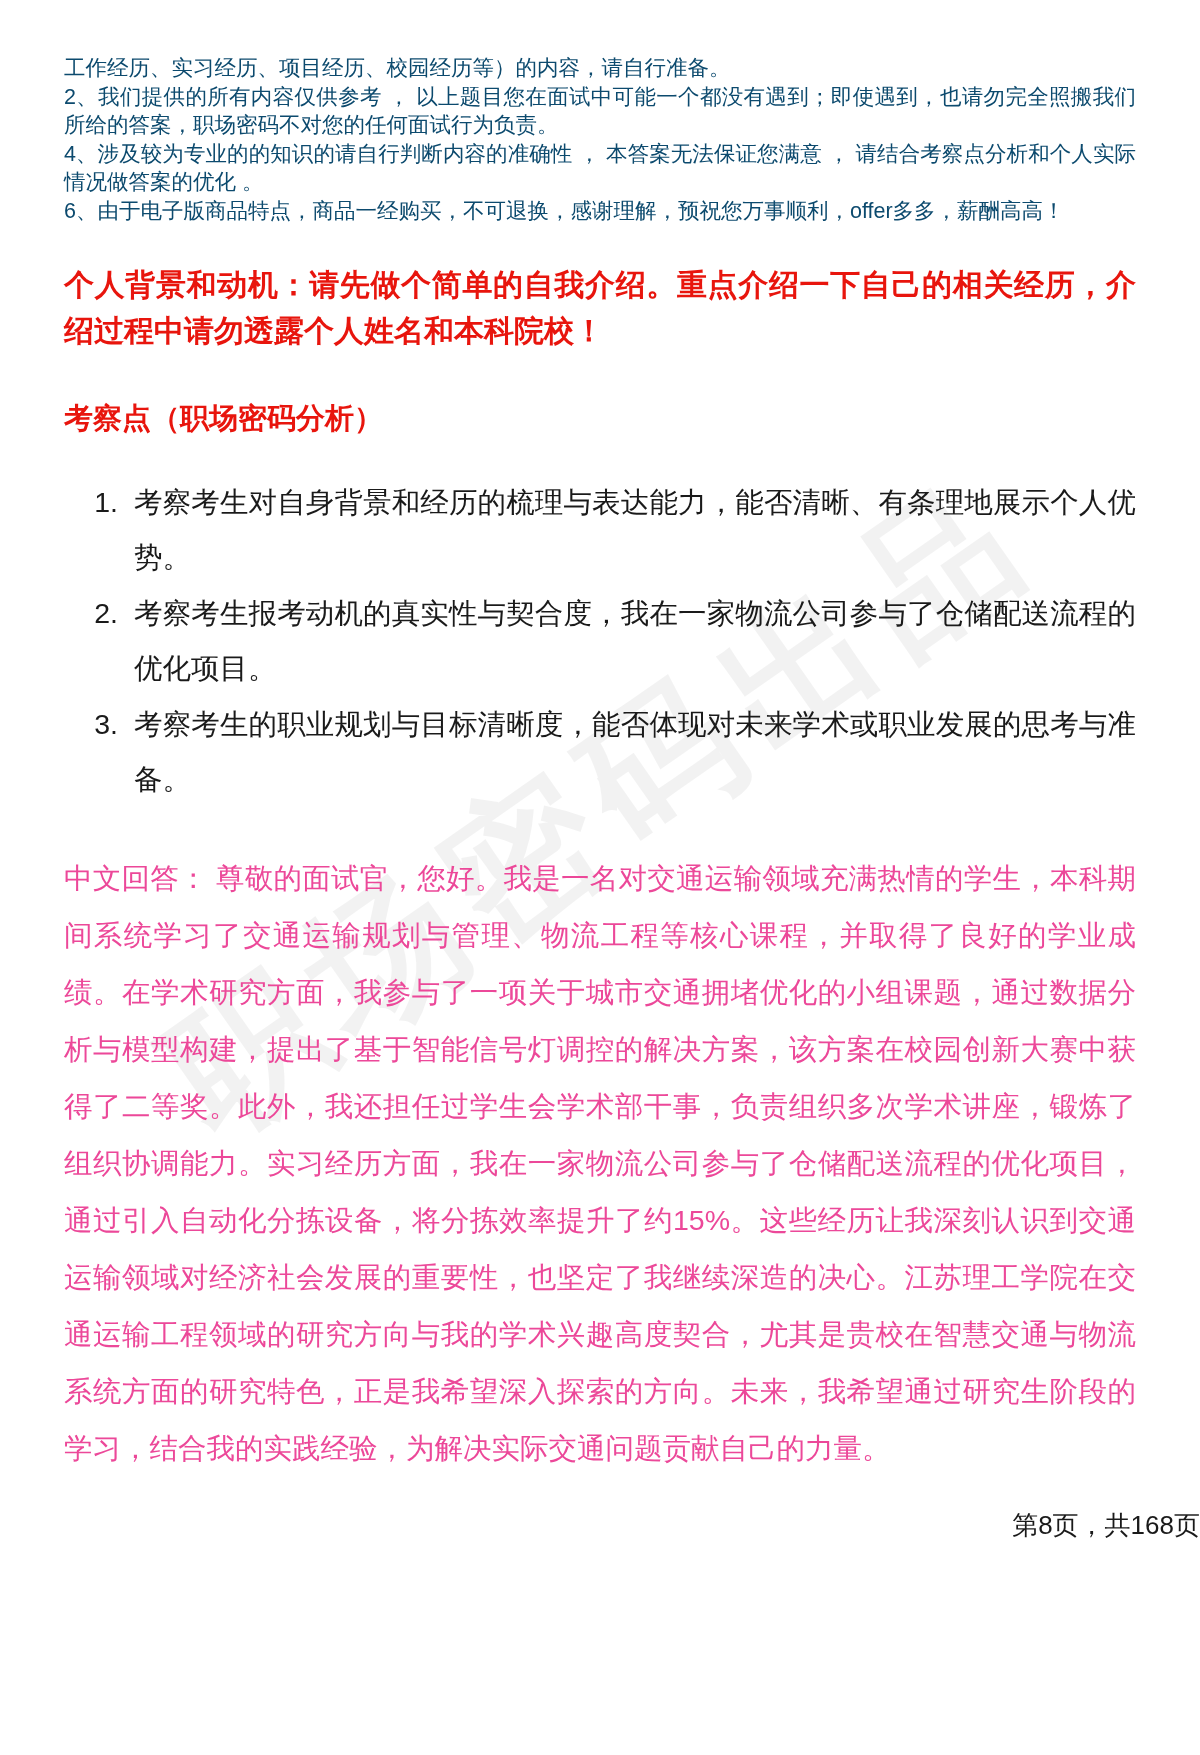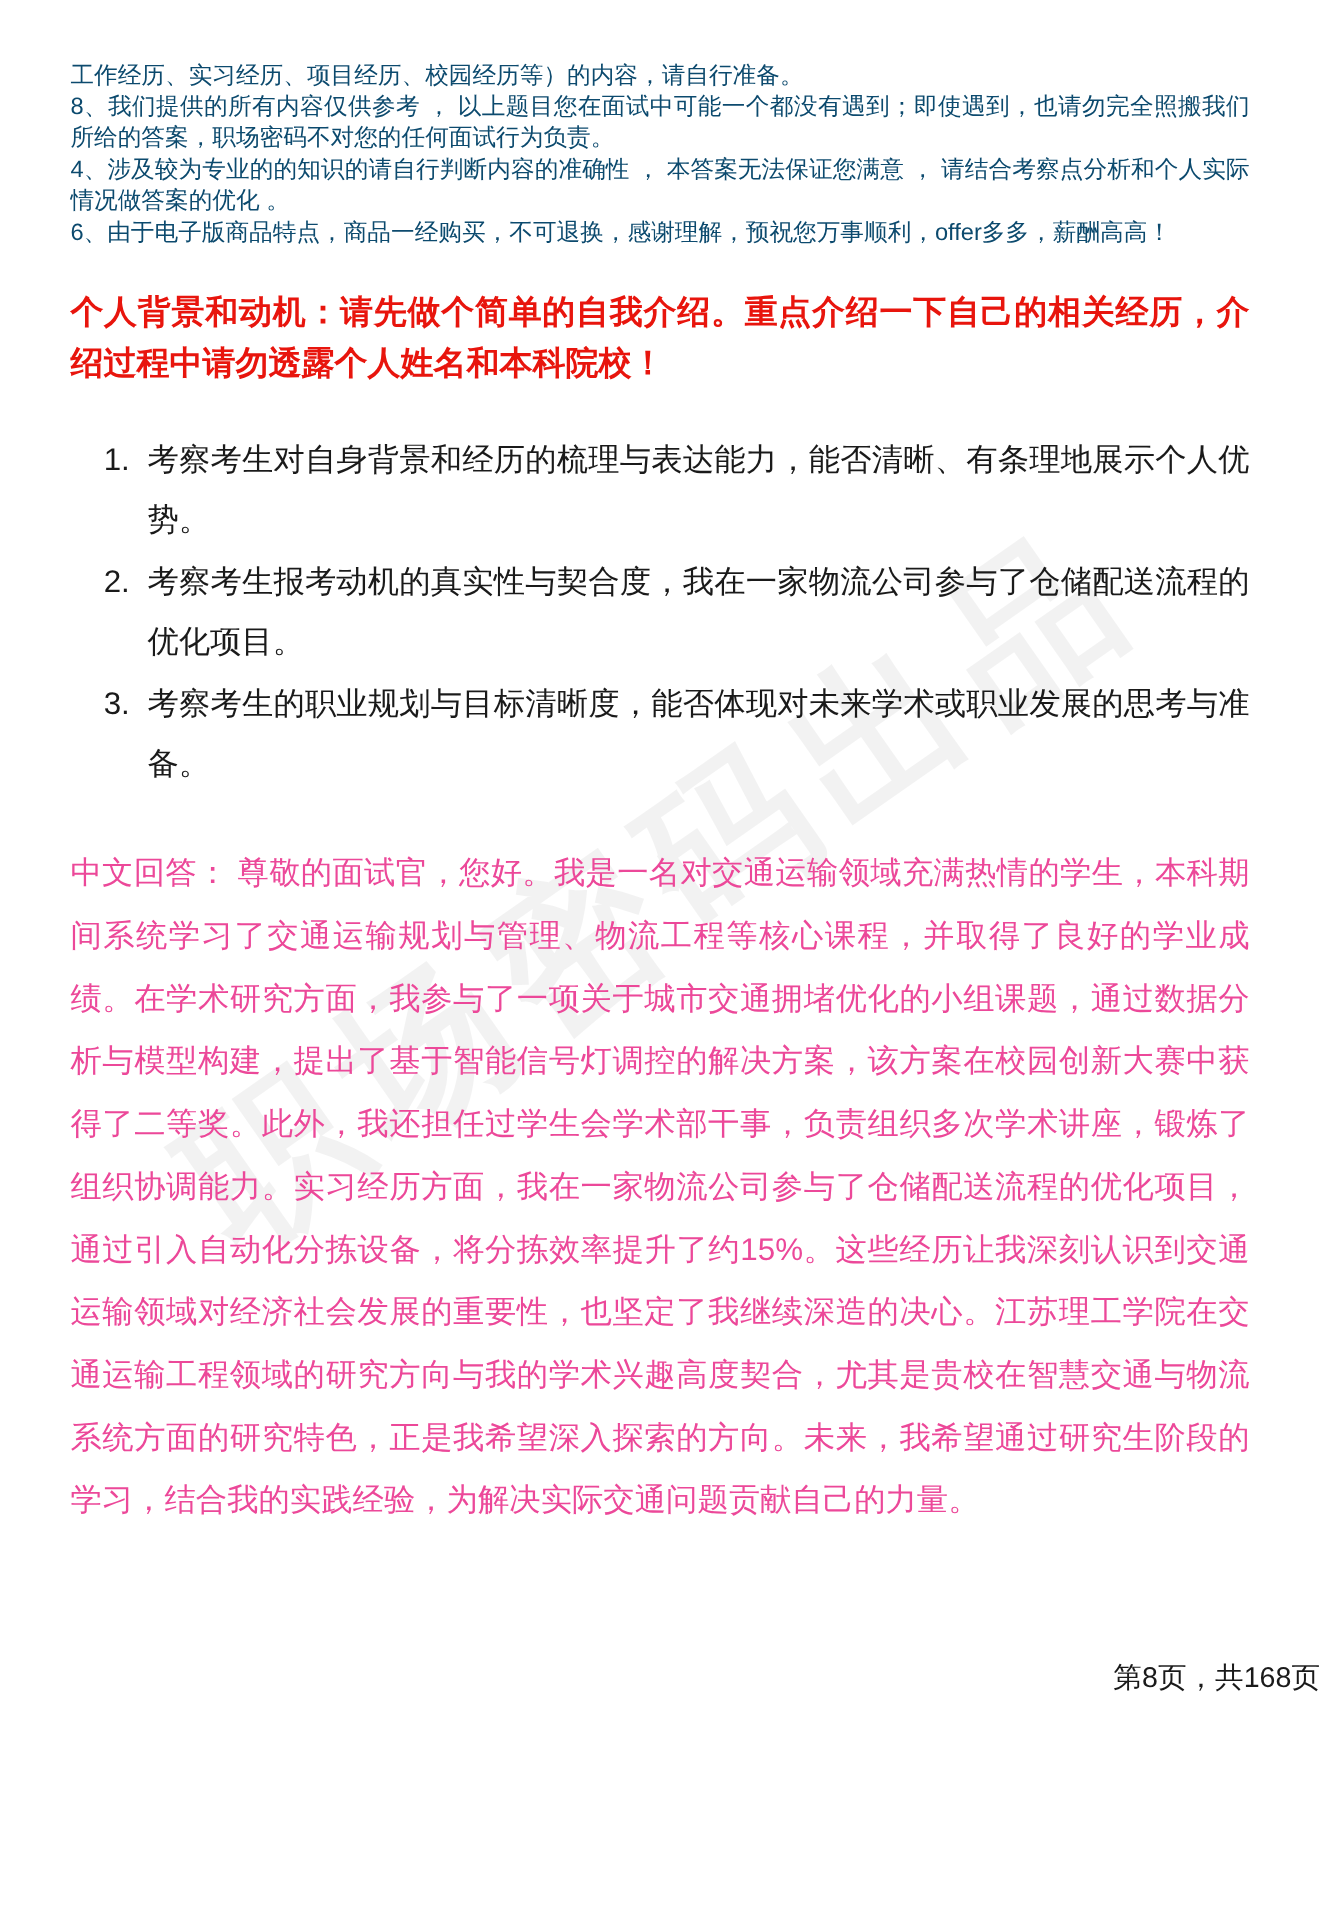--- a/index.html
+++ b/index.html
@@ -96,27 +96,28 @@
 <body>
 
 <div class="page">
 
   <div class="watermark">职场密码出品</div>
 
   <div class="content">
 
     <div class="disclaimer">
       <p>工作经历、实习经历、项目经历、校园经历等）的内容，请自行准备。</p>
-      <p>8、我们提供的所有内容仅供参考 ， 以上题目您在面试中可能一个都没有遇到；即使遇到，也请勿完全照搬我们所给的答案，职场密码不对您的任何面试行为负责。</p>
+      <p>2、我们提供的所有内容仅供参考 ， 以上题目您在面试中可能一个都没有遇到；即使遇到，也请勿完全照搬我们所给的答案，职场密码不对您的任何面试行为负责。</p>
       <p>4、涉及较为专业的的知识的请自行判断内容的准确性 ， 本答案无法保证您满意 ， 请结合考察点分析和个人实际情况做答案的优化 。</p>
       <p>6、由于电子版商品特点，商品一经购买，不可退换，感谢理解，预祝您万事顺利，offer多多，薪酬高高！</p>
     </div>
 
     <h1 class="question-title">个人背景和动机：请先做个简单的自我介绍。重点介绍一下自己的相关经历，介绍过程中请勿透露个人姓名和本科院校！</h1>
 
+    <h2 class="section-heading">考察点（职场密码分析）</h2>
 
     <ol class="points">
       <li class="point">
         <span class="point-num">1.</span>
         <span class="point-text">考察考生对自身背景和经历的梳理与表达能力，能否清晰、有条理地展示个人优势。</span>
       </li>
       <li class="point">
         <span class="point-num">2.</span>
         <span class="point-text">考察考生报考动机的真实性与契合度，我在一家物流公司参与了仓储配送流程的优化项目。</span>
       </li>

